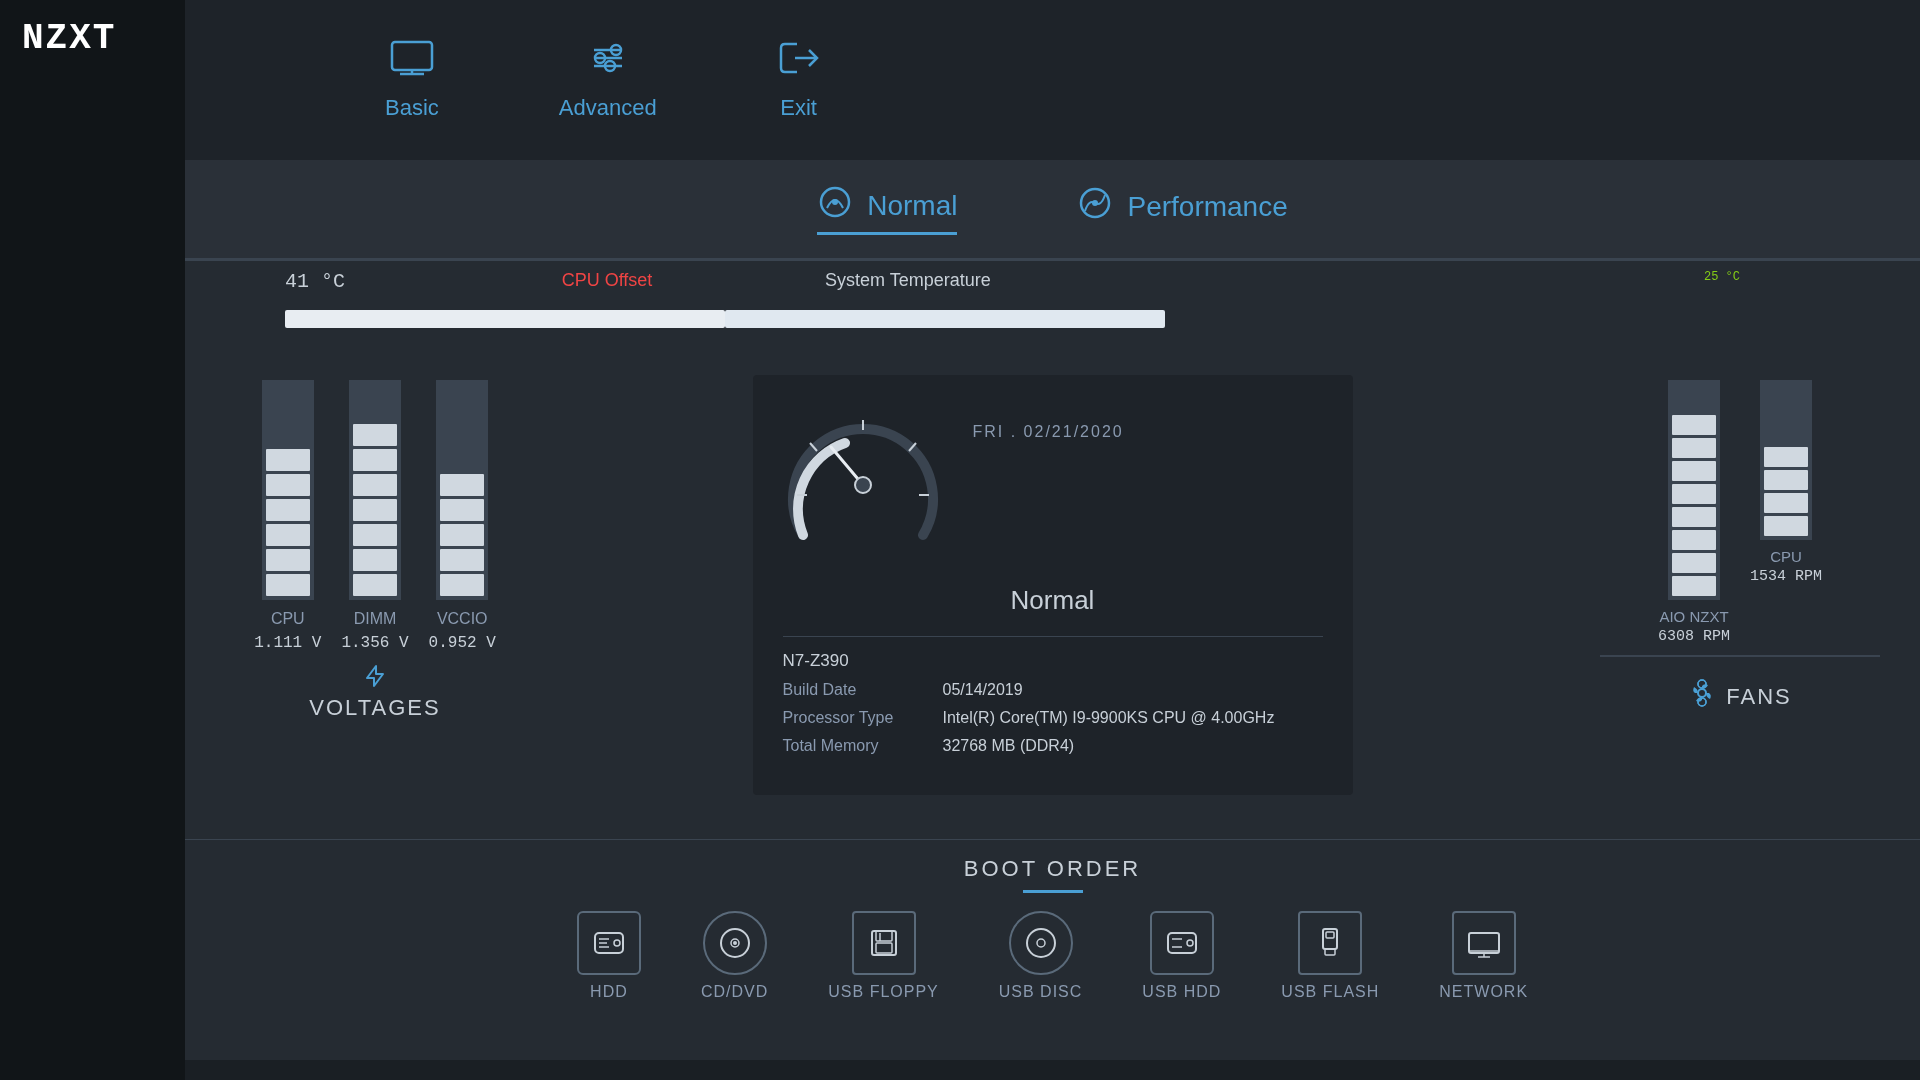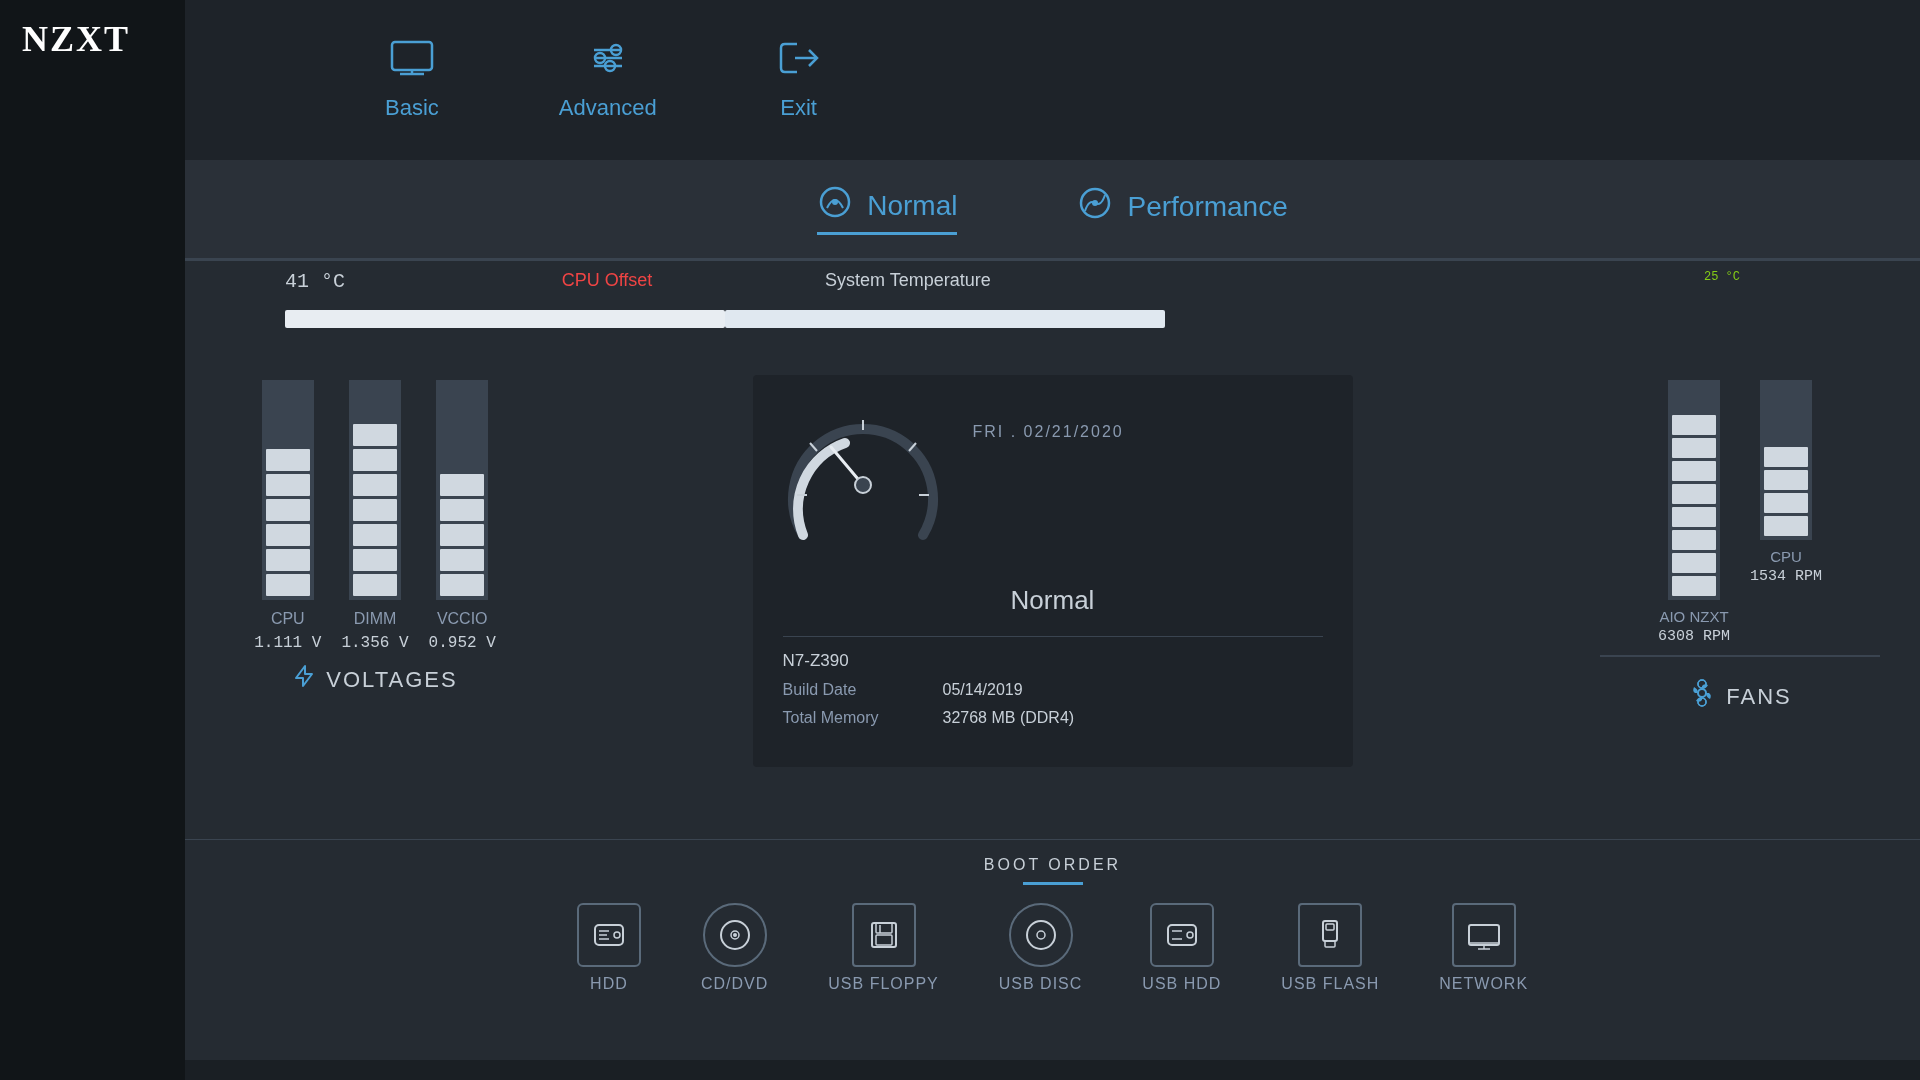--- a/index.html
+++ b/index.html
@@ -20,21 +20,21 @@
       height: 1080px;
       background: #111518;
     }
 
     .nzxt-logo {
       position: absolute;
       top: 18px; left: 22px;
       color: #fff;
       font-size: 36px;
       font-weight: 900;
-      font-family: Liberation Serif, serif;
+      font-family: Liberation Mono, monospace;
       letter-spacing: 2px;
     }
 
     
     .main-area {
       position: absolute;
       left: 185px; top: 0;
       width: 1735px;
       height: 1060px;
       background: #252b32;
@@ -221,23 +221,23 @@
     .volt-value {
       font-size: 16px;
       color: #c8d0d8;
       font-family: 'Courier New', monospace;
       margin-top: 2px;
     }
 
     .voltages-title {
       display: flex;
       align-items: center;
-      gap: 10px;
       justify-content: center;
       margin-top: 12px;
+      flex-direction: column;
     }
 
     .voltages-icon {
       color: #4a9fd4;
       font-size: 22px;
     }
 
     .voltages-label {
       font-size: 22px;
       color: #c8d0d8;
@@ -392,21 +392,21 @@
     .boot-section {
       position: absolute;
       bottom: 0; left: 0;
       width: 100%;
       height: 220px;
       background: #252b32;
     }
 
     .boot-title {
       text-align: center;
-      font-size: 16px;
+      font-size: 22px;
       color: #c8d0d8;
       font-family: Arial, sans-serif;
       letter-spacing: 3px;
       padding-top: 16px;
       margin-bottom: 8px;
     }
 
     .boot-divider {
       width: 60px;
       height: 3px;
@@ -627,20 +627,24 @@
       <div class="clock-area">
         <div class="clock-date">FRI . 02/21/2020</div>
       </div>
     </div>
     <div class="profile-name">Normal</div>
     <div style="border-top: 1px solid #3a4450; padding-top: 14px;">
       <div style="font-size: 17px; color: #c8d0d8; font-family: Arial, sans-serif; margin-bottom: 10px;">N7-Z390</div>
       <div class="info-row">
         <span class="info-key">Build Date</span>
         <span class="info-val">05/14/2019</span>
+      </div>
+      <div class="info-row">
+        <span class="info-key">Processor Type</span>
+        <span class="info-val">Intel(R) Core(TM) I9-9900KS CPU @ 4.00GHz</span>
       </div>
       <div class="info-row">
         <span class="info-key">Total Memory</span>
         <span class="info-val">32768 MB (DDR4)</span>
       </div>
     </div>
   </div>
 
   <div class="fans-section">
     <div class="fan-bars">

